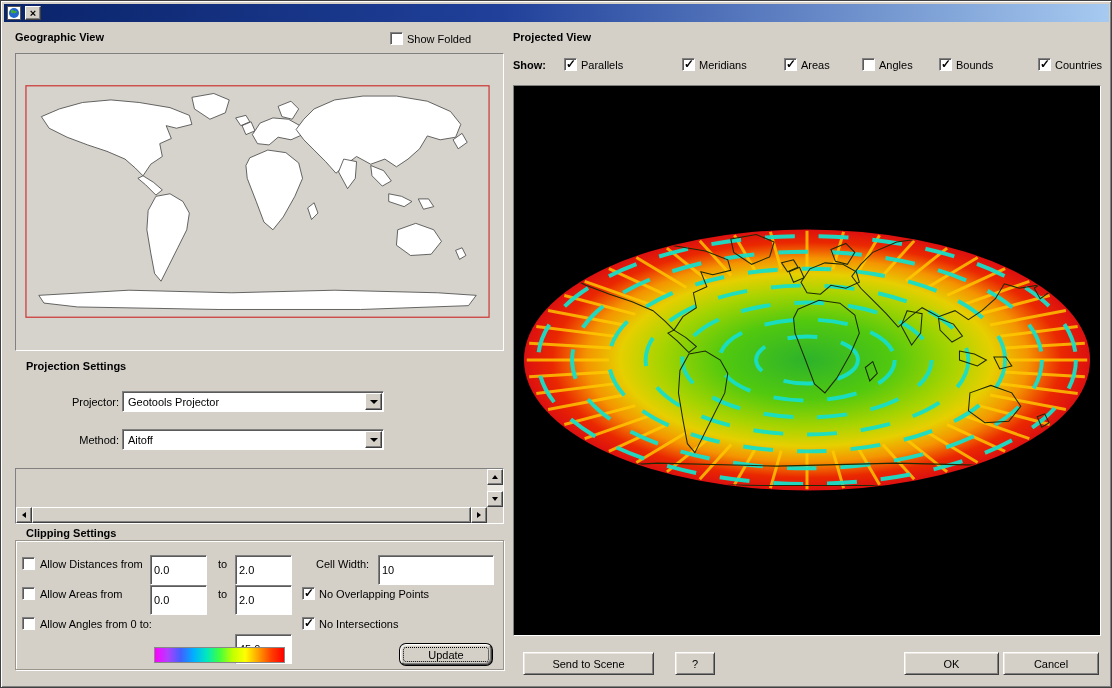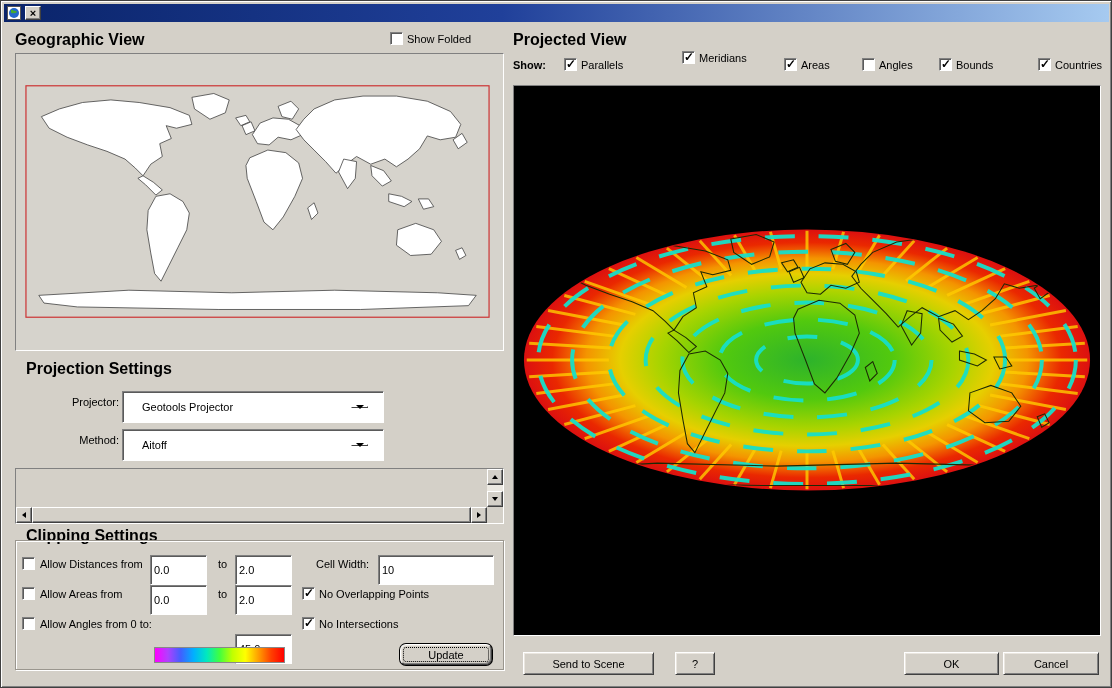--- a/index.html
+++ b/index.html
@@ -16,21 +16,21 @@
     display:flex;align-items:center;gap:4px;padding:0 3px;
   }
   .title-text{color:#fff;font-weight:bold;font-size:11px;flex:1;white-space:nowrap;}
   .close-btn{
     width:16px;height:14px;background:#d4d0c8;
     border:1px solid;border-color:#ffffff #404040 #404040 #ffffff;
     box-shadow:inset -1px -1px 0 #808080;
     display:flex;align-items:center;justify-content:center;
     font-size:11px;font-weight:bold;line-height:10px;cursor:default;
   }
-  .sec{position:absolute;font-weight:bold;font-size:16px;white-space:nowrap;}
+  .sec{position:absolute;font-weight:bold;font-size:11px;white-space:nowrap;}
   .lbl{position:absolute;font-size:11px;white-space:nowrap;}
   .rlbl{position:absolute;font-size:11px;text-align:right;width:100px;white-space:nowrap;}
 
   .panel-sunken{
     position:absolute;background:#d6d3cc;
     border:1px solid;border-color:#808080 #ffffff #ffffff #808080;
   }
   #map-panel{left:14px;top:52px;width:489px;height:298px;}
   #map-panel svg{display:block;width:100%;height:100%;}
 
@@ -42,21 +42,21 @@
   .cb.checked::after{
     content:"\2713";position:absolute;left:1px;top:-2px;
     font-size:12px;font-weight:bold;color:#000;
   }
   .cbgroup{position:absolute;display:flex;align-items:center;gap:4px;white-space:nowrap;}
 
   .combo{
     position:absolute;height:21px;background:#fff;
     border:1px solid;border-color:#808080 #ffffff #ffffff #808080;
     box-shadow:inset 1px 1px 0 #5a5a5a;
-    display:flex;align-items:center;padding:15px;
+    display:flex;align-items:center;padding:1px;
   }
   .combo .txt{flex:1;padding:0 4px;overflow:hidden;white-space:nowrap;}
   .dd-btn{
     width:17px;height:100%;background:#d4d0c8;flex:none;
     border:1px solid;border-color:#ffffff #404040 #404040 #ffffff;
     box-shadow:inset -1px -1px 0 #808080;
     display:flex;align-items:center;justify-content:center;
   }
   .tri{width:0;height:0;display:block;}
   .tri.down{border-left:4px solid transparent;border-right:4px solid transparent;border-top:4px solid #000;}
@@ -243,21 +243,21 @@
   </div>
 
   <div class="sec" style="left:512px;top:30px;">Projected View</div>
 
   <span class="lbl" style="left:512px;top:58px;font-weight:bold;">Show:</span>
 
   <div class="cbgroup" style="left:563px;top:57px;">
     <span class="cb checked"></span>
     <span>Parallels</span>
   </div>
-  <div class="cbgroup" style="left:681px;top:50px;">
+  <div class="cbgroup" style="left:681px;top:57px;">
     <span class="cb checked"></span>
     <span>Meridians</span>
   </div>
   <div class="cbgroup" style="left:783px;top:57px;">
     <span class="cb checked"></span>
     <span>Areas</span>
   </div>
   <div class="cbgroup" style="left:861px;top:57px;">
     <span class="cb"></span>
     <span>Angles</span>

